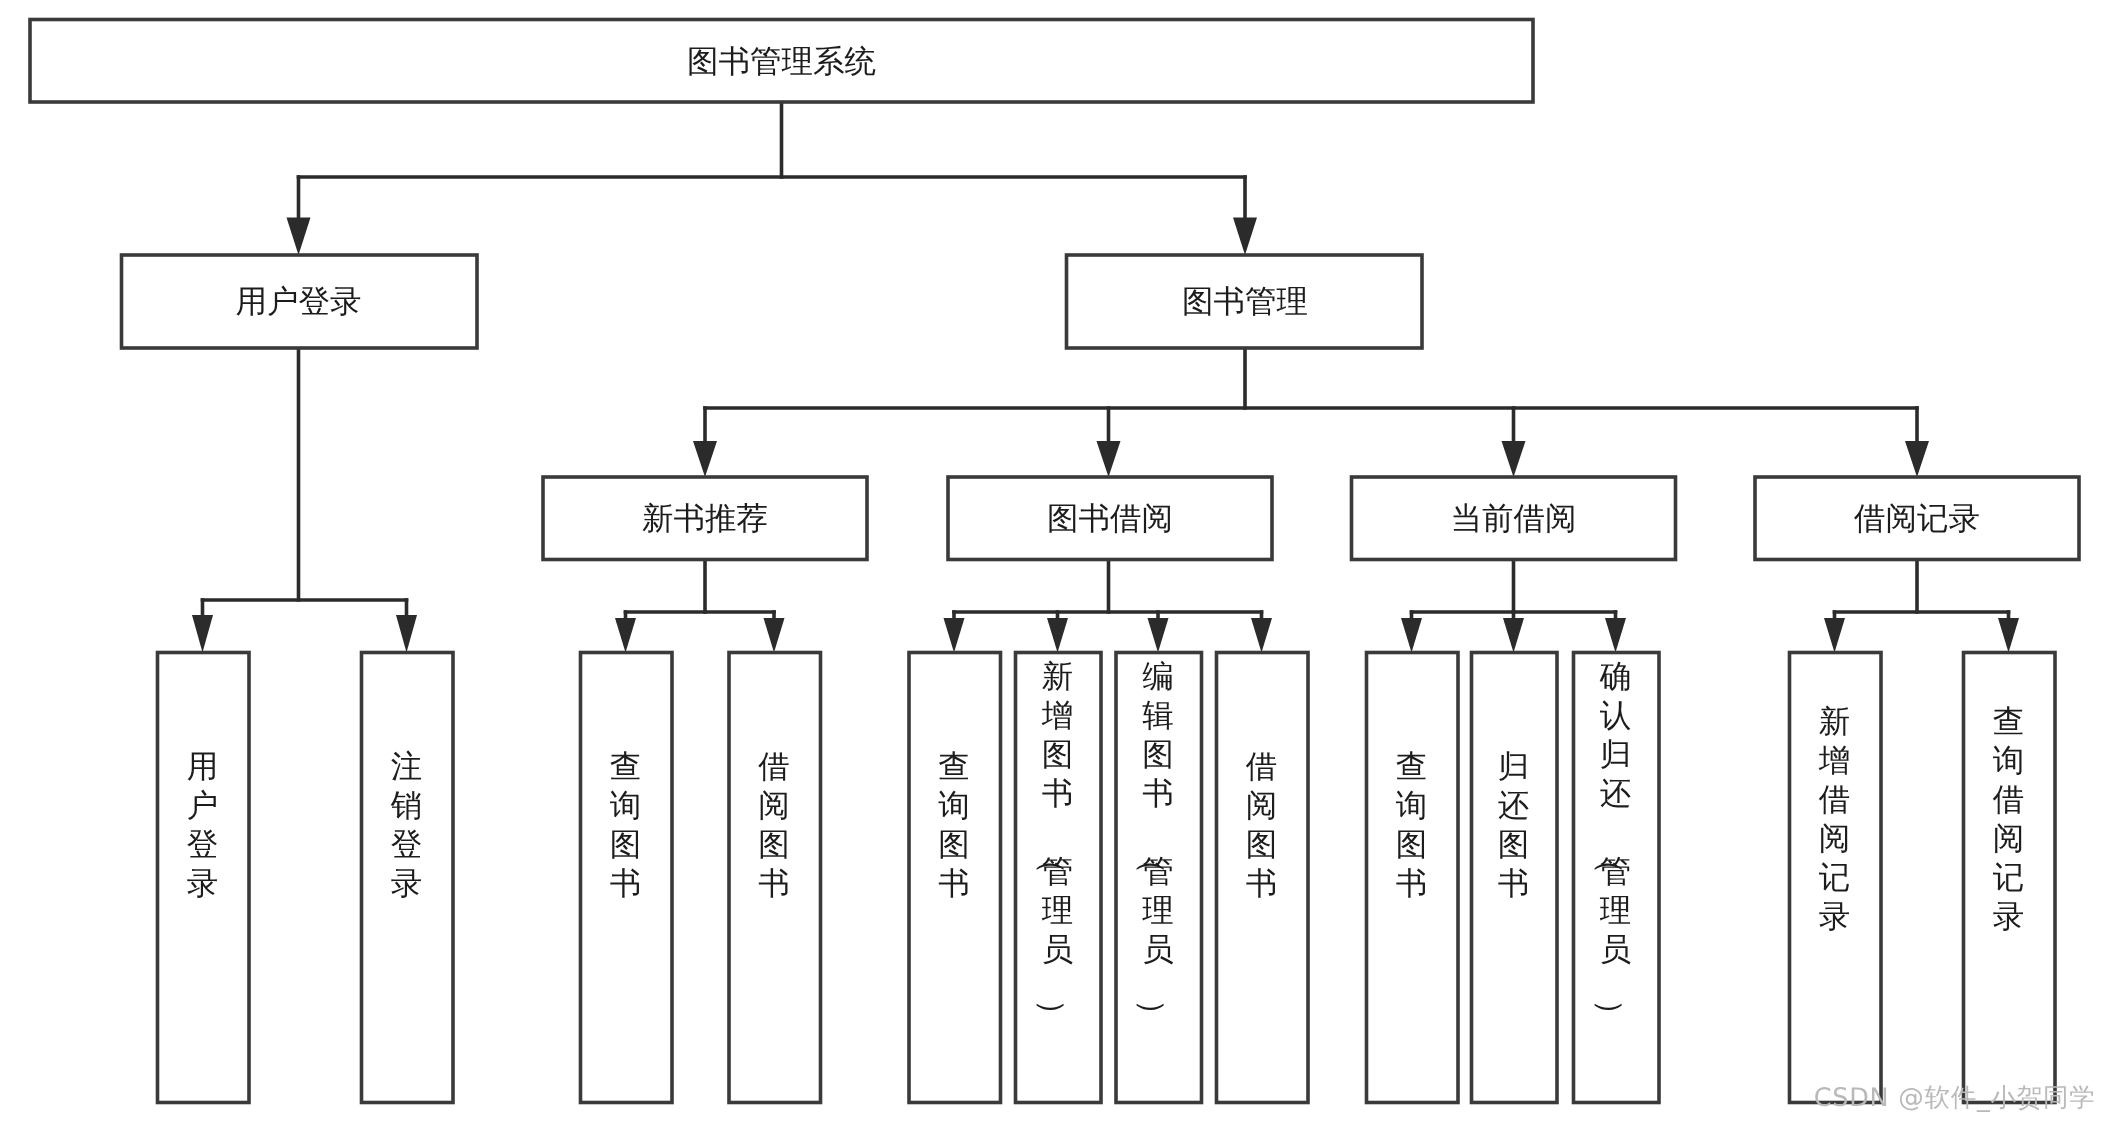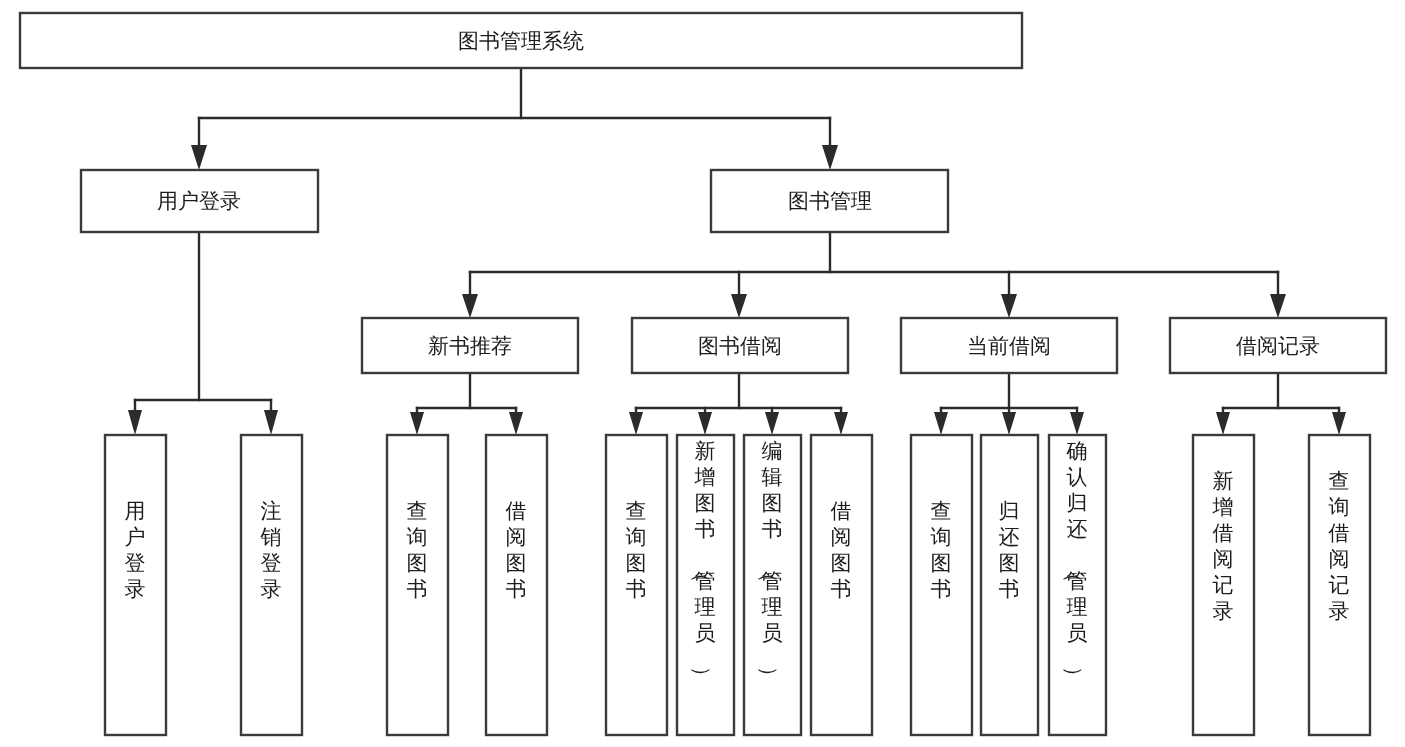--- a/index.html
+++ b/index.html
@@ -242,14 +242,15 @@
       <text class="node-label-v" x="1223" y="488"><tspan x="1223" dy="0">新</tspan><tspan x="1223" dy="26">增</tspan><tspan x="1223" dy="26">借</tspan><tspan x="1223" dy="26">阅</tspan><tspan x="1223" dy="26">记</tspan><tspan x="1223" dy="26">录</tspan></text>
     </g>
 
     <g>
       <rect class="node-box" x="1309" y="435" width="61" height="300"></rect>
       <text class="node-label-v" x="1339" y="488"><tspan x="1339" dy="0">查</tspan><tspan x="1339" dy="26">询</tspan><tspan x="1339" dy="26">借</tspan><tspan x="1339" dy="26">阅</tspan><tspan x="1339" dy="26">记</tspan><tspan x="1339" dy="26">录</tspan></text>
     </g>
 
   </svg>
 
+  <div class="watermark-text">CSDN @软件_小贺同学</div>
 
 </div>
 
 </body></html>

